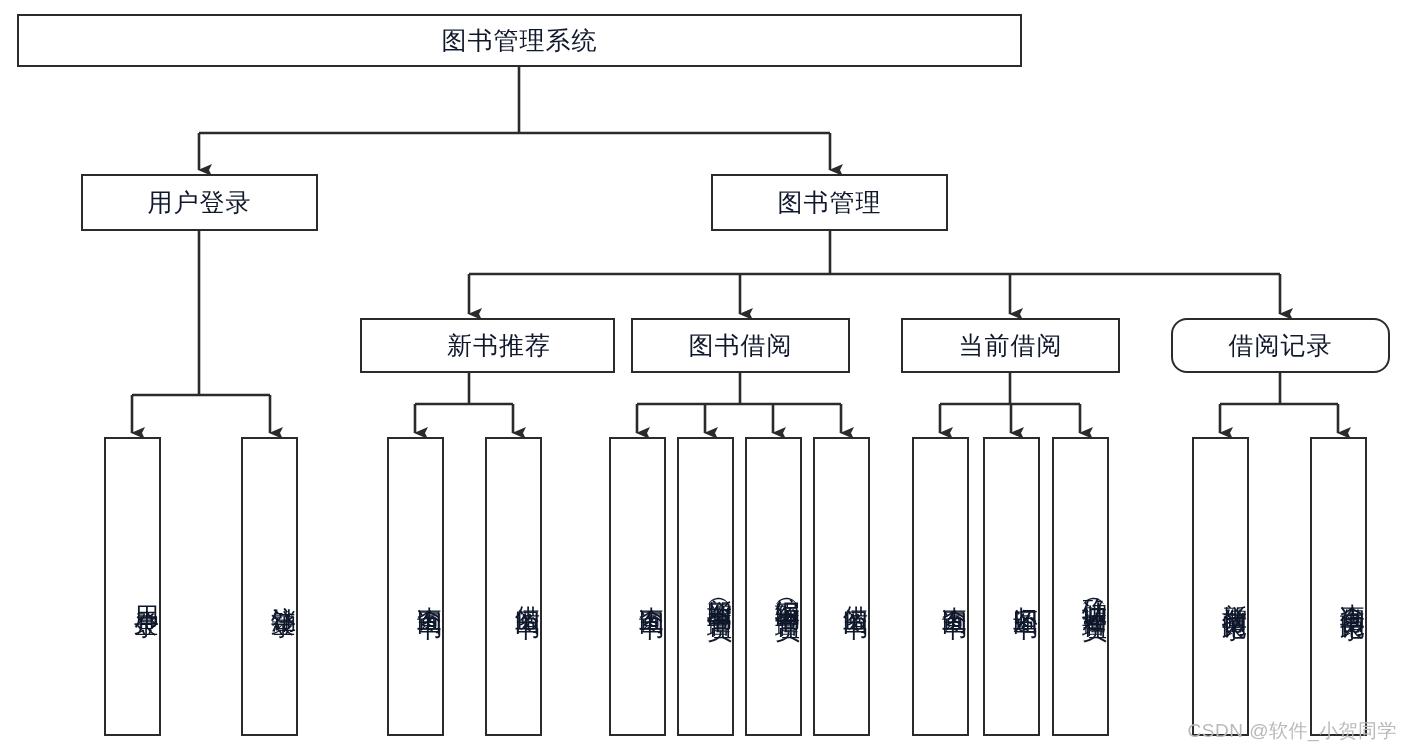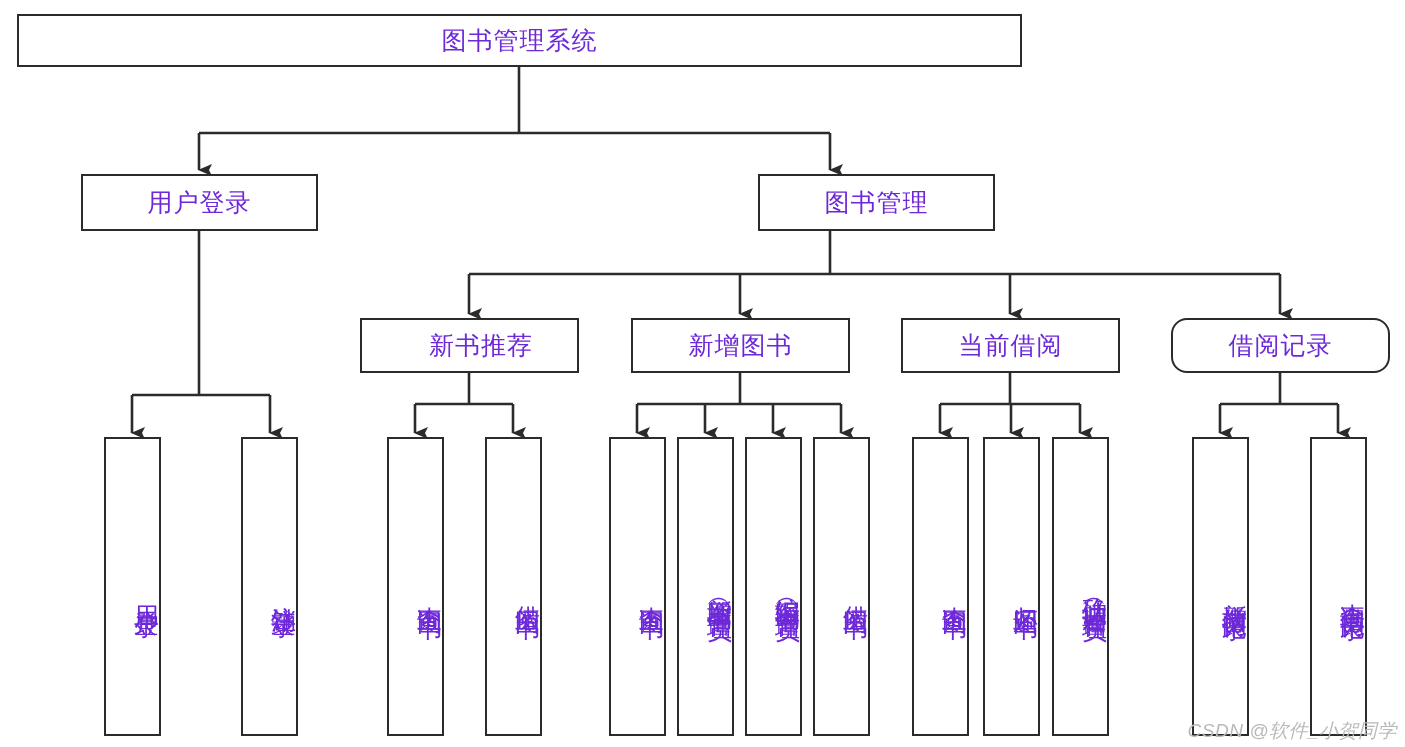--- a/index.html
+++ b/index.html
@@ -26,21 +26,21 @@
     pointer-events: none;
   }
   .node {
     position: absolute;
     box-sizing: border-box;
     border: 2.5px solid #2b2b2b;
     background: #ffffff;
     display: flex;
     align-items: center;
     justify-content: center;
-    color: #6d28d9;
+    color: #0f172a;
   }
   .node.horiz {
     font-size: 25px;
     letter-spacing: 1px;
     line-height: 1.1;
   }
   .node.vert {
     writing-mode: vertical-rl;
     text-orientation: upright;
     font-size: 25px;
@@ -56,21 +56,20 @@
     white-space: nowrap;
   }
   .watermark {
     position: absolute;
     right: 8px;
     bottom: 3px;
     font-size: 19px;
     color: #b9b9b9;
     white-space: nowrap;
     letter-spacing: 0.5px;
-    font-style: italic;
   }
 </style>
 </head>
 <body>
 
 <div id="canvas">
 
   <svg id="edges" viewBox="0 0 1405 747" width="1405" height="747">
     <defs>
       <marker id="arrow" viewBox="0 0 12 14" refX="6" refY="13" markerWidth="12" markerHeight="14" orient="auto-start-reverse" markerUnits="userSpaceOnUse">
@@ -121,29 +120,29 @@
     </g>
   </svg>
 
   <div class="node horiz" style="left:17px; top:14px; width:1005px; height:53px;">
     <span>图书管理系统</span>
   </div>
 
   <div class="node horiz" style="left:81px; top:174px; width:237px; height:57px;">
     <span>用户登录</span>
   </div>
-  <div class="node horiz" style="left:711px; top:174px; width:237px; height:57px;margin-left:47px;">
+  <div class="node horiz" style="left:711px; top:174px; width:237px; height:57px;">
     <span>图书管理</span>
   </div>
 
-  <div class="node horiz" style="left:360px; top:318px; width:219px; height:55px;padding-left:23px;">
+  <div class="node horiz" style="left:360px; top:318px; width:255px; height:55px;padding-left:23px;">
     <span>新书推荐</span>
   </div>
   <div class="node horiz" style="left:631px; top:318px; width:219px; height:55px;">
-    <span>新增图书</span>
+    <span>图书借阅</span>
   </div>
   <div class="node horiz" style="left:901px; top:318px; width:219px; height:55px;text-align:center;">
     <span>当前借阅</span>
   </div>
   <div class="node horiz" style="left:1171px; top:318px; width:219px; height:55px;border-radius:16px;">
     <span>借阅记录</span>
   </div>
 
   <div class="node vert" style="left:104px; top:437px; width:57px; height:299px;">
     <span class="vlabel">用户登录</span>

